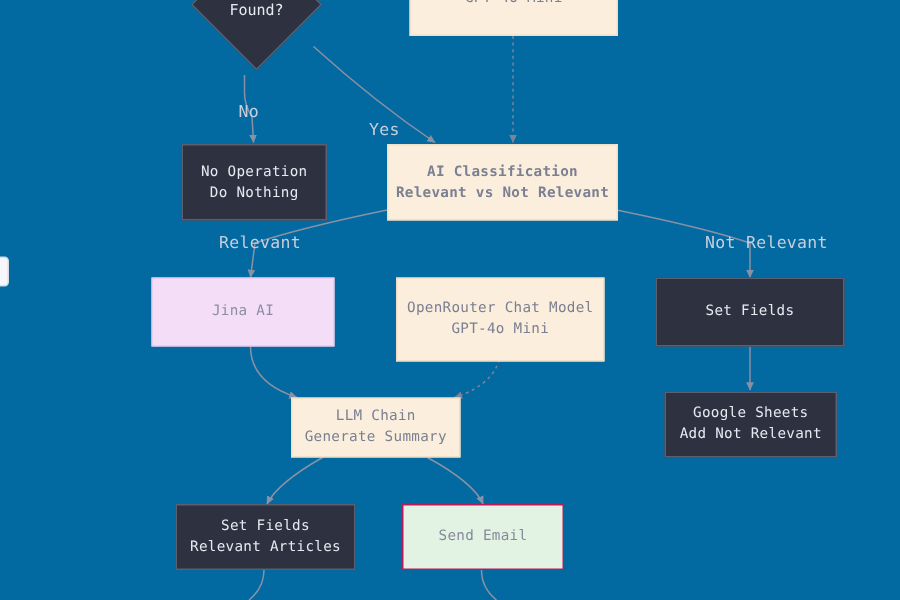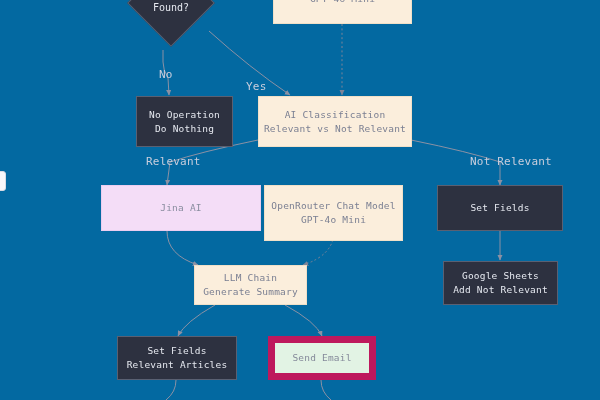--- a/index.html
+++ b/index.html
@@ -55,21 +55,21 @@
   
   .node.lavender {
     background: #f4ddf7;
     border: 1px solid #ebcdf0;
     color: #8a8ea0;
     font-size: 9.5px;
   }
   
   .node.mint {
     background: #e2f3e4;
-    border: 7px solid #be185d;
+    border: 1px solid #be185d;
     color: #858a9a;
     font-size: 9.5px;
     justify-content: center;
   }
   
   .diamond {
     position: absolute;
     background: #2d3140;
     border: 1px solid #5a6072;
     transform: rotate(45deg);
@@ -142,34 +142,34 @@
   <div class="diamond-label" style="left:141px; top:2px; width:60px;">Found?</div>
 
   <div class="node cream" style="left:273px; top:-26px; width:139px; height:50px;">
     <span class="l1"></span>
     <span class="l2">GPT-4o Mini</span>
   </div>
 
   <div class="edge-label" style="left:159px; top:68px;">No</div>
   <div class="edge-label" style="left:246px; top:80px;">Yes</div>
 
-  <div class="node dark" style="left:136px; top:96px; width:97px; height:51px;">
+  <div class="node dark" style="left:121px; top:96px; width:97px; height:51px;">
     <span class="l1">No Operation</span>
     <span class="l2">Do Nothing</span>
   </div>
 
-  <div class="node cream" style="left:258px; top:96px; width:154px; height:51px;">
+  <div class="node cream" style="left:258px; top:96px; width:154px; height:51px;font-weight:bold;">
     <span class="l1">AI Classification</span>
     <span class="l2">Relevant vs Not Relevant</span>
   </div>
 
   <div class="edge-label" style="left:146px; top:155px;">Relevant</div>
   <div class="edge-label" style="left:470px; top:155px;text-align:right;">Not Relevant</div>
 
-  <div class="node lavender" style="left:101px; top:185px; width:160px; height:46px;">
+  <div class="node lavender" style="left:101px; top:185px; width:122px; height:46px;">
     <span class="l1">Jina AI</span>
   </div>
 
   <div class="node cream" style="left:264px; top:185px; width:139px; height:56px;">
     <span class="l1">OpenRouter Chat Model</span>
     <span class="l2">GPT-4o Mini</span>
   </div>
 
   <div class="node dark" style="left:437px; top:185px; width:126px; height:46px;">
     <span class="l1">Set Fields</span>

